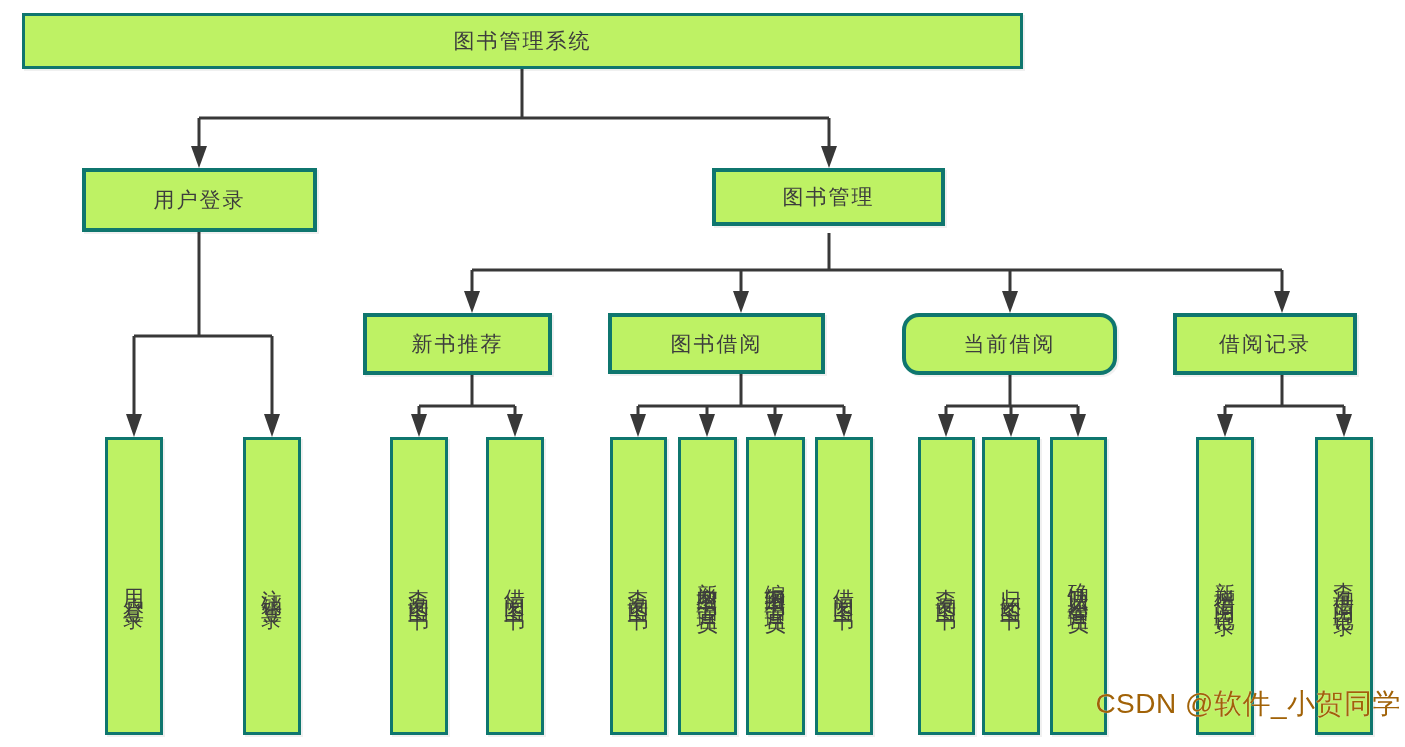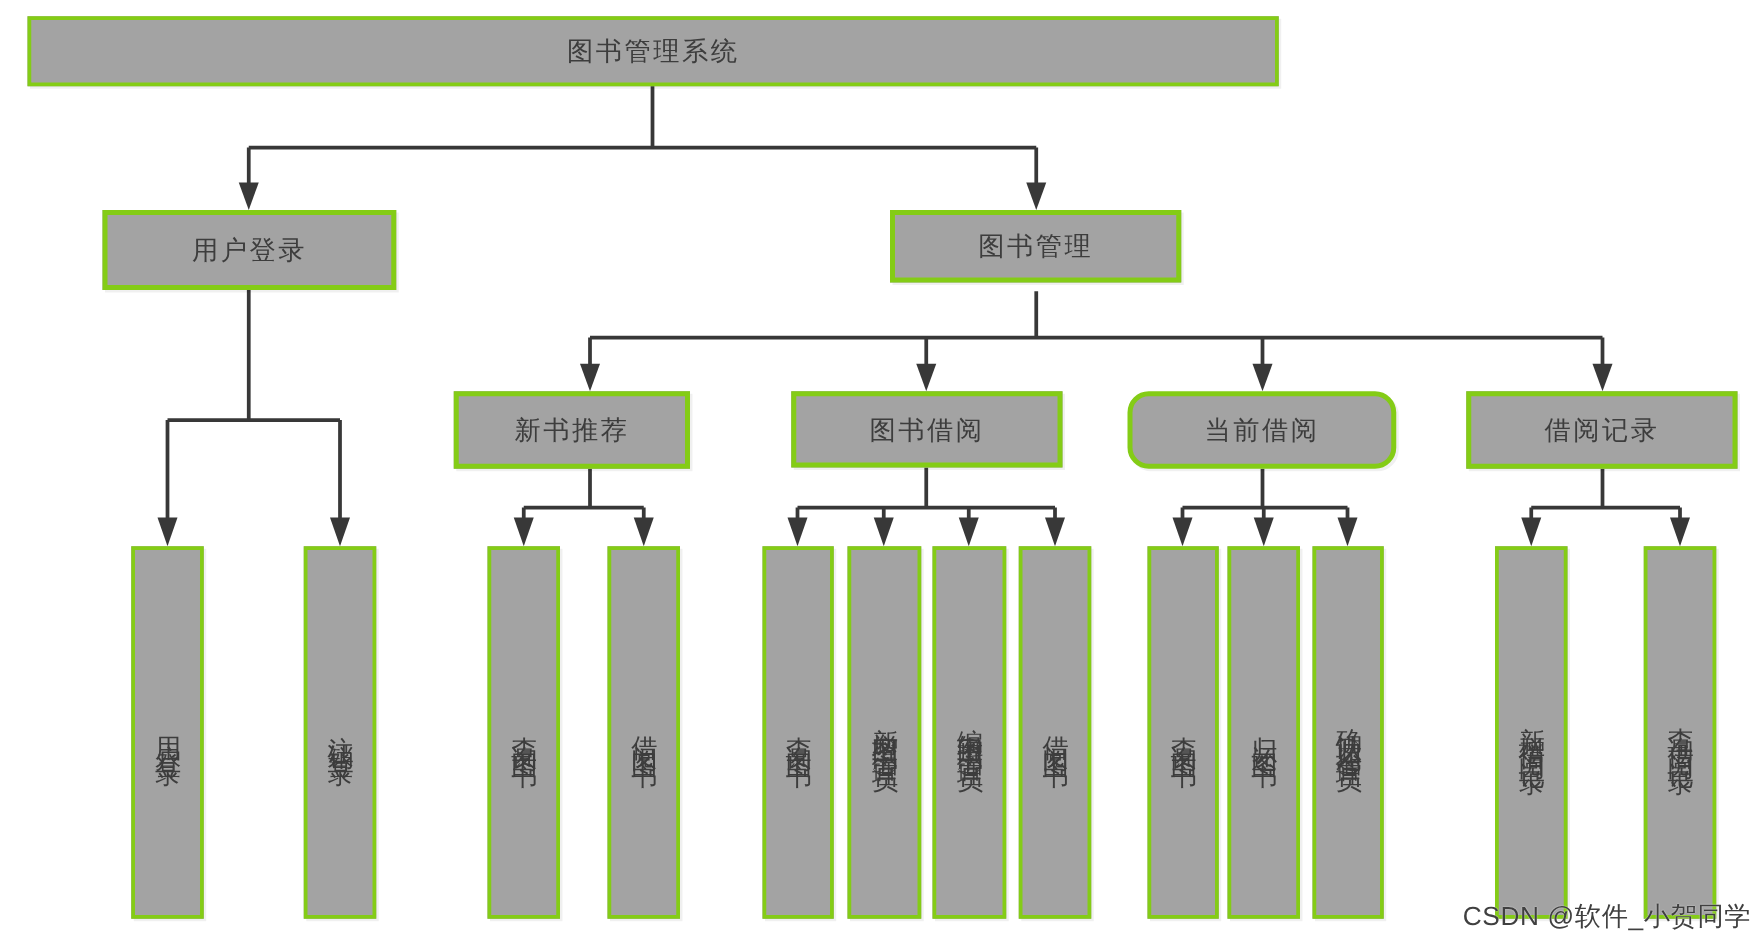--- a/index.html
+++ b/index.html
@@ -26,44 +26,44 @@
     stroke-width: 3;
     fill: none;
   }
   .wires polygon {
     fill: #383838;
     stroke: none;
   }
   .box {
     position: absolute;
     box-sizing: border-box;
-    background: #a3a3a3;
-    border: 3px solid #84cc16;
+    background: #bef264;
+    border: 3px solid #0f766e;
     color: #3d3d3d;
     display: flex;
     align-items: center;
     justify-content: center;
     z-index: 1;
     box-shadow: 2px 2px 0 rgba(0,0,0,0.06);
   }
   .hbox {
     font-size: 21px;
     letter-spacing: 2px;
     border-width: 4px;
   }
   .root {
     left: 22px; top: 13px; width: 1001px; height: 56px;
     border-width: 3px;
   }
   .n-login   { left: 82px;   top: 168px; width: 235px; height: 64px; }
   .n-mgmt    { left: 712px;  top: 168px; width: 233px; height: 58px; }
   .n-newbooks{ left: 363px;  top: 313px; width: 189px; height: 62px; }
-  .n-borrow  { left: 633px;  top: 313px; width: 217px; height: 61px; font-family: Liberation Serif, serif; }
+  .n-borrow  { left: 608px;  top: 313px; width: 217px; height: 61px; font-family: Liberation Serif, serif; }
   .n-current { left: 902px;  top: 313px; width: 215px; height: 62px; border-radius: 17px; }
-  .n-records { left: 1173px; top: 313px; width: 217px; height: 62px; }
+  .n-records { left: 1173px; top: 313px; width: 184px; height: 62px; }
   .vbox {
     top: 437px;
     height: 298px;
     width: 58px;
     font-size: 21px;
   }
   .vbox span {
     writing-mode: vertical-rl;
     letter-spacing: 7px;
     line-height: 1;
@@ -81,24 +81,24 @@
   .v7  { left: 746px;  width: 59px; }
   .v8  { left: 815px; }
   .v9  { left: 918px;  width: 57px; }
   .v10 { left: 982px; }
   .v11 { left: 1050px; width: 57px; }
   .v12 { left: 1196px; }
   .v13 { left: 1315px; }
   .watermark {
     position: absolute;
     right: 4px;
-    bottom: 0;
+    bottom: 24px;
     z-index: 5;
-    font-size: 21px;
-    color: #404040;
+    font-size: 28px;
+    color: #a16207;
     letter-spacing: 0.5px;
     text-shadow: 0 0 1px #ffffff;
   }
 </style>
 </head>
 <body>
 
 <div class="stage">
 
   <svg class="wires" width="1405" height="747" viewBox="0 0 1405 747">

